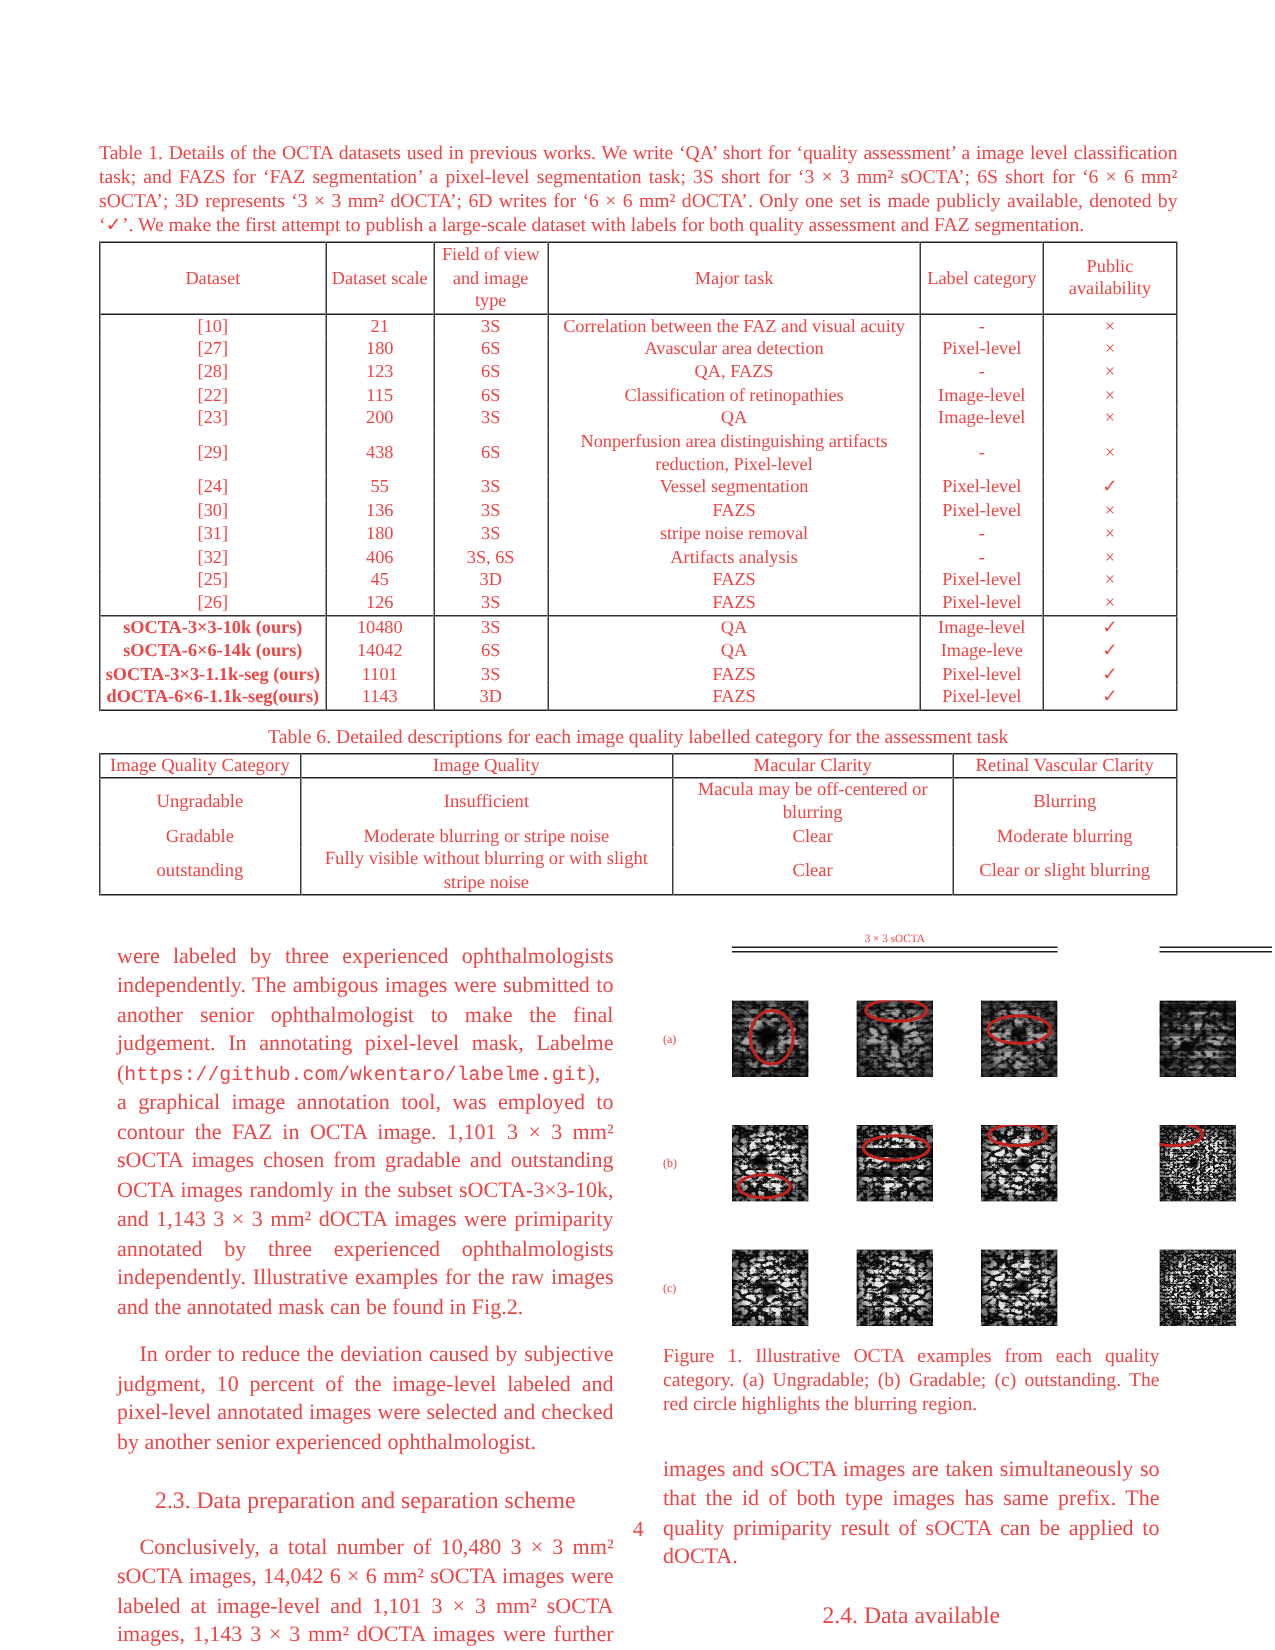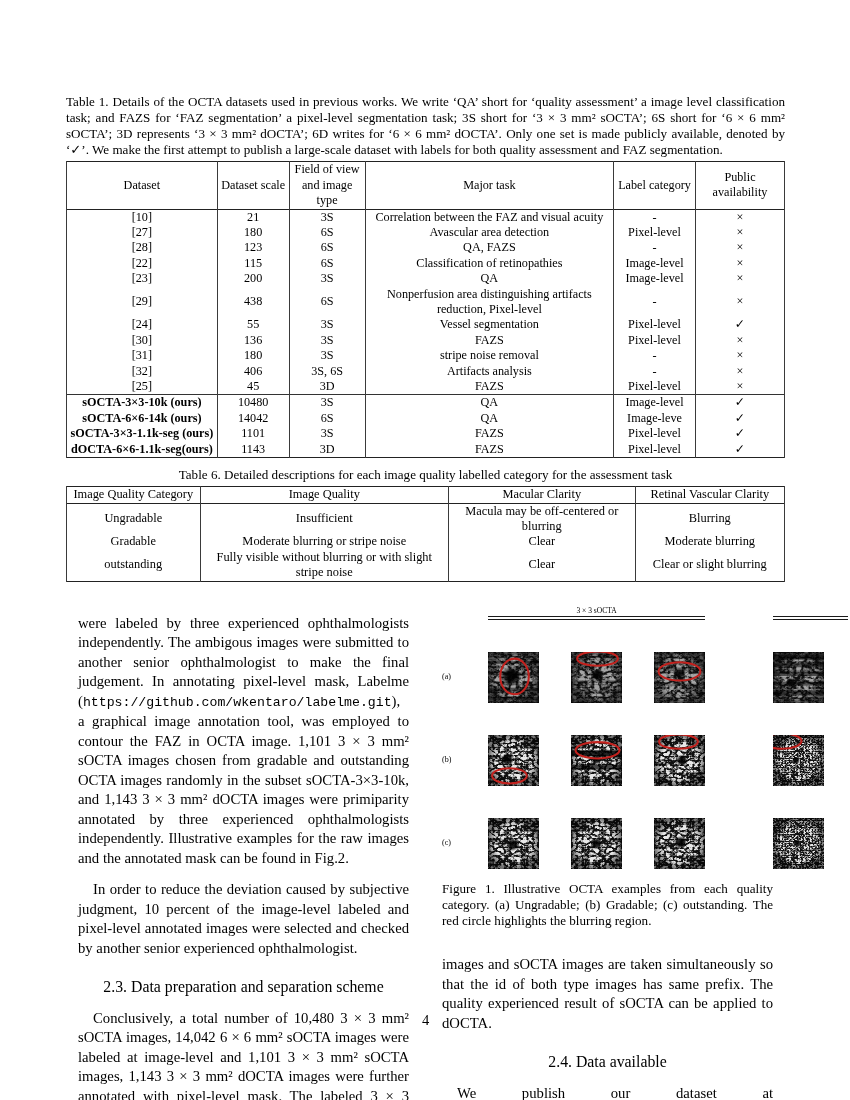--- a/index.html
+++ b/index.html
@@ -1,17 +1,17 @@
 <!DOCTYPE html>
 <html><head>
 <meta charset="utf-8">
 <style>
   html,body{margin:0;padding:0;background:#ffffff;}
   .page{position:relative;width:848px;height:1100px;background:#ffffff;overflow:hidden;
-        font-family:"Liberation Serif", serif;color:#000000;}
+        font-family:"Liberation Serif", serif;color:#ef4444;}
   .content{position:absolute;left:66px;top:94px;width:719px;}
 
   
   .tcap{font-size:13.1px;line-height:16.1px;text-align:justify;}
   .tcap2{font-size:13.1px;line-height:16px;text-align:center;margin-top:9px;}
 
   
   table{border-collapse:collapse;width:100%;table-layout:fixed;margin-top:3px;}
   #t1{font-size:12.2px;line-height:15.4px;}
   #t2{font-size:12.4px;line-height:15.4px;}
@@ -183,20 +183,28 @@
             <td>×</td>
           </tr>
           <tr>
             <td>[25]</td>
             <td>45</td>
             <td>3D</td>
             <td>FAZS</td>
             <td>Pixel-level</td>
             <td>×</td>
           </tr>
+          <tr>
+            <td>[26]</td>
+            <td>126</td>
+            <td>3S</td>
+            <td>FAZS</td>
+            <td>Pixel-level</td>
+            <td>×</td>
+          </tr>
           <tr class="bold">
             <td>sOCTA-3×3-10k (ours)</td>
             <td>10480</td>
             <td>3S</td>
             <td>QA</td>
             <td>Image-level</td>
             <td>✓</td>
           </tr>
           <tr class="bold">
             <td>sOCTA-6×6-14k (ours)</td>
@@ -494,21 +502,21 @@
                   <g transform="rotate(180 50 50)">
                     <rect width="100" height="100" filter="url(#ft6)" opacity="0.9"></rect>
                   </g>
                   <circle cx="46" cy="52" r="8" fill="url(#gfaz)"></circle>
                   <rect width="100" height="100" fill="url(#gvig)"></rect>
                 </svg>
               </div>
             </div>
         </div>
         <p class="figcap">Figure 1. Illustrative OCTA examples from each quality category. (a) Ungradable; (b) Gradable; (c) outstanding. The red circle highlights the blurring region.</p>
-        <p class="rc-p1">images and sOCTA images are taken simultaneously so that the id of both type images has same prefix. The quality experienced result of sOCTA can be applied to dOCTA.</p>
+        <p class="rc-p1">images and sOCTA images are taken simultaneously so that the id of both type images has same prefix. The quality primiparity result of sOCTA can be applied to dOCTA.</p>
         <h2>2.4. Data available</h2>
         <p class="indent"><span>We publish our dataset at </span><span class="mono">https://doi.org/10.5281/zenodo.5111975</span><span>, </span><span class="mono">https://doi.org/10.5281/zenodo.5111972</span><span>.</span></p>
       </div>
 
     </div>
   </div>
 
   <div class="pageno">4</div>
 </div>
 

